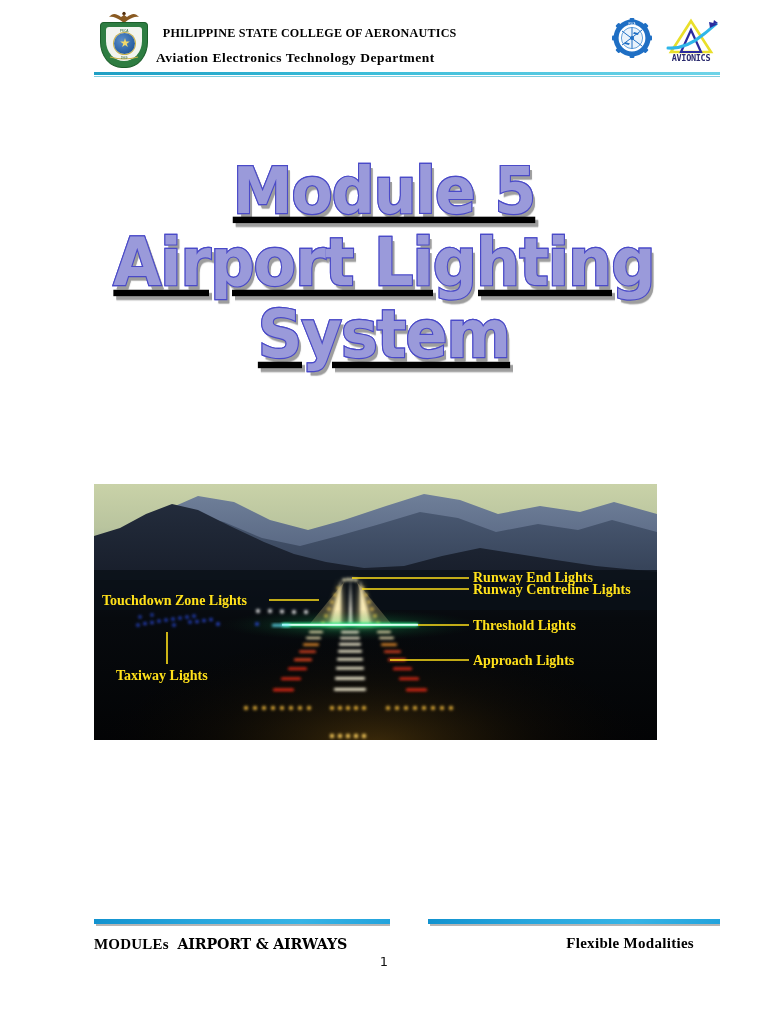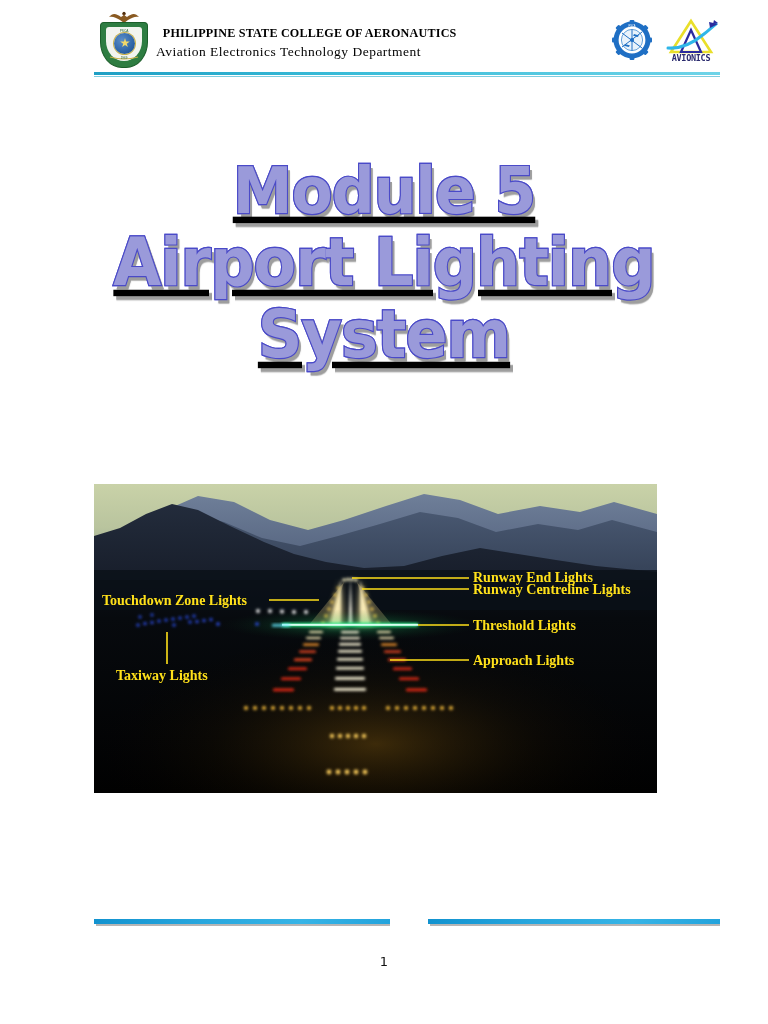--- a/index.html
+++ b/index.html
@@ -42,42 +42,42 @@
     flex: 0 0 auto;
   }
   .hdr-center {
     flex: 1 1 auto;
     text-align: left;
     padding-top: 18px;
   }
   .hdr-right {
     flex: 0 0 auto;
     display: flex;
-    align-items: center;
+    align-items: flex-start;
     gap: 10px;
     padding-top: 10px;
   }
 
   .college-name {
     font-family: "Liberation Serif", serif;
     font-weight: bold;
     font-size: 12.5px;
     letter-spacing: 0.2px;
     line-height: 15px;
     white-space: nowrap;
     transform: scaleX(0.97);
   }
   .dept-name {
     font-family: "Liberation Serif", serif;
-    font-weight: normal;
+    font-weight: bold;
     font-size: 13.5px;
     letter-spacing: 0.5px;
     line-height: 17px;
     white-space: nowrap;
-    margin-top: 2px;
+    margin-top: 8px;
   }
 
   
   .crest {
     position: absolute;
     left: 6px;
     top: 14px;
     width: 48px;
     height: 46px;
   }
@@ -195,21 +195,21 @@
   .wa-line.l1 { font-size: 60px; }
   .wa-line.l2 { font-size: 62px; }
   .wa-line.l3 { font-size: 62px; }
 
   
   .figure {
     position: absolute;
     left: 94px;
     top: 484px;
     width: 563px;
-    height: 309px;
+    height: 256px;
     background: #000;
     overflow: hidden;
     border: 0;
   }
   .fig-svg { display: block; width: 563px; height: 309px; }
 
   
   .footer-rules {
     position: absolute;
     left: 94px;
@@ -592,16 +592,23 @@
         <text x="22" y="196" font-size="14">Taxiway Lights</text>
       </g>
     </svg>
   </div>
 
   <div class="footer-rules">
     <div class="f-rule left"></div>
     <div class="f-rule right"></div>
   </div>
 
+  <div class="footer-text">
+    <div class="f-left">
+      <span class="f-mod">MODULEs</span>
+      <span class="f-course">AIRPORT &amp; AIRWAYS</span>
+    </div>
+    <div class="f-right">Flexible Modalities</div>
+  </div>
 
   <div class="page-num">1</div>
 
 </div>
 
 </body></html>

